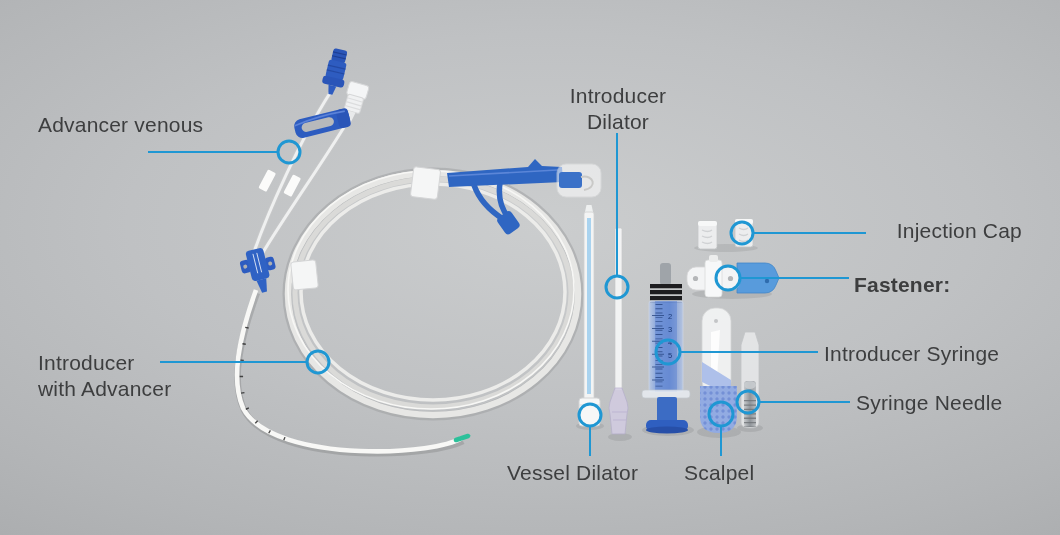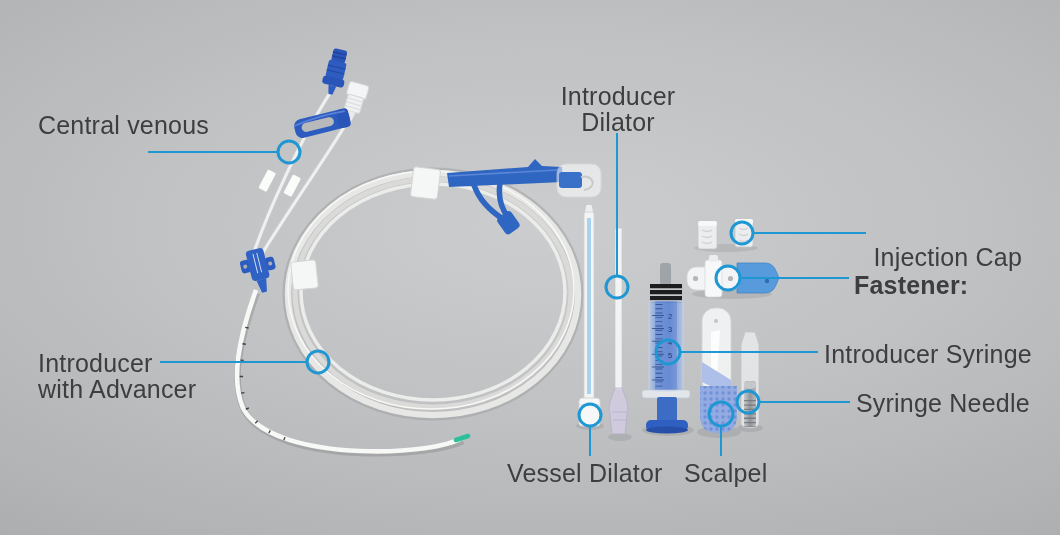--- a/index.html
+++ b/index.html
@@ -3,25 +3,25 @@
 <meta charset="utf-8">
 <style>
   html,body{margin:0;padding:0;background:#8e9092;}
   .stage{
     position:relative;width:1060px;height:535px;overflow:hidden;
     background:radial-gradient(ellipse 95% 85% at 52% 42%, #cbcdce 0%, #bfc1c3 42%, #b3b5b7 72%, #a6a8aa 100%);
     font-family:"Liberation Sans", sans-serif;
   }
   .photo{position:absolute;left:0;top:0;}
   .label{
-    position:absolute;color:#3d3e3f;font-size:25px;line-height:26px;
+    position:absolute;color:#3d3e3f;font-size:21px;line-height:26px;
     letter-spacing:.2px;white-space:nowrap;
   }
   .label.center{text-align:center;}
-  .label.right{margin-top:26px;}
+  .label.right{}
 </style>
 </head>
 <body>
 
 <div class="stage">
 
 <svg class="photo" width="1060" height="535" viewBox="0 0 1060 535">
   <defs>
     <pattern id="dots" width="6" height="6" patternUnits="userSpaceOnUse">
       <circle cx="3" cy="3" r="1.7" fill="#7490d6"></circle>
@@ -230,21 +230,21 @@
       <line x1="590" y1="427" x2="590" y2="456" stroke-width="2"></line>
     </g>
     <g>
       <circle cx="721" cy="414" r="12" stroke-width="3"></circle>
       <line x1="721" y1="427" x2="721" y2="456" stroke-width="2"></line>
     </g>
   </g>
 </svg>
 
 <div class="label" style="left:38px;top:112px;">
-  <div>Central venous</div>
+  <div>Advancer venous</div>
 </div>
 
 <div class="label" style="left:38px;top:350px;">
   <div>Introducer</div>
   <div>with Advancer</div>
 </div>
 
 <div class="label center" style="left:530px;top:83px;width:176px;">
   <div>Introducer</div>
   <div>Dilator</div>

